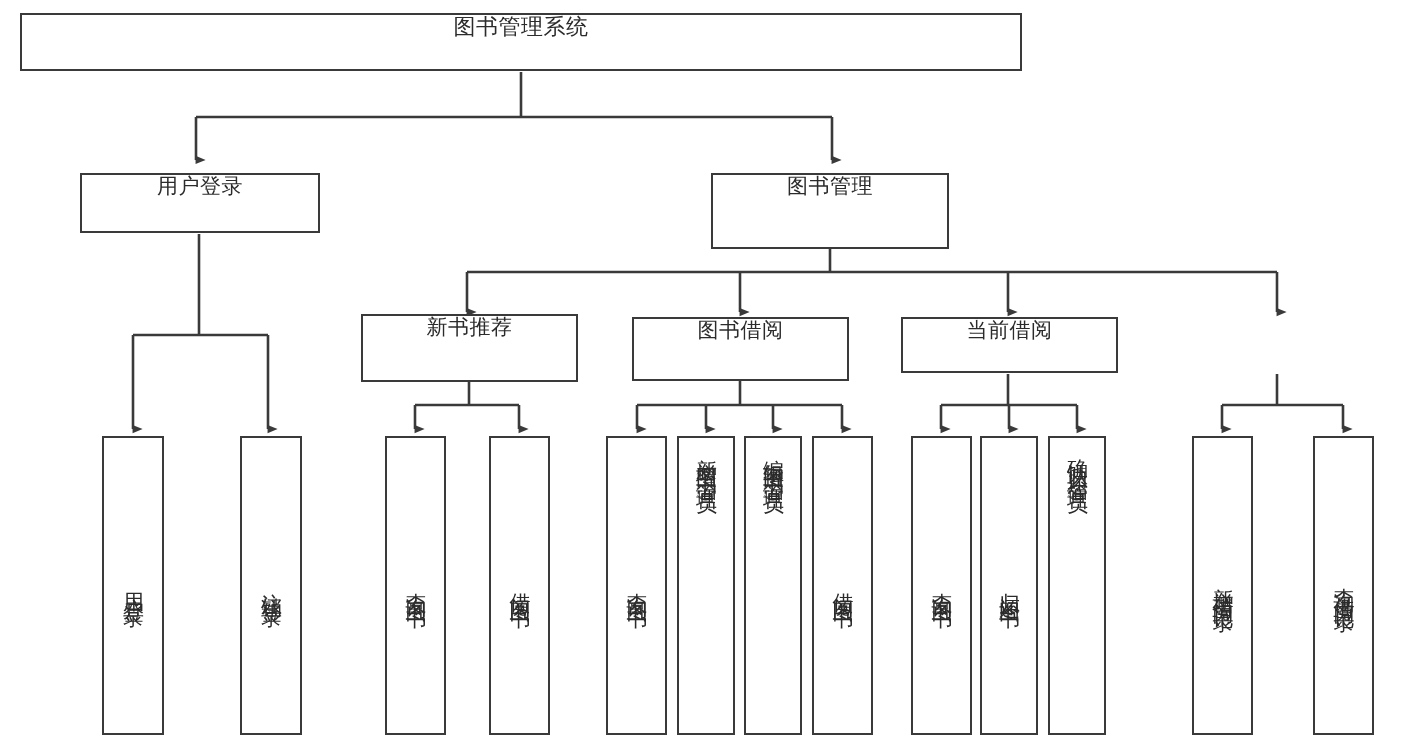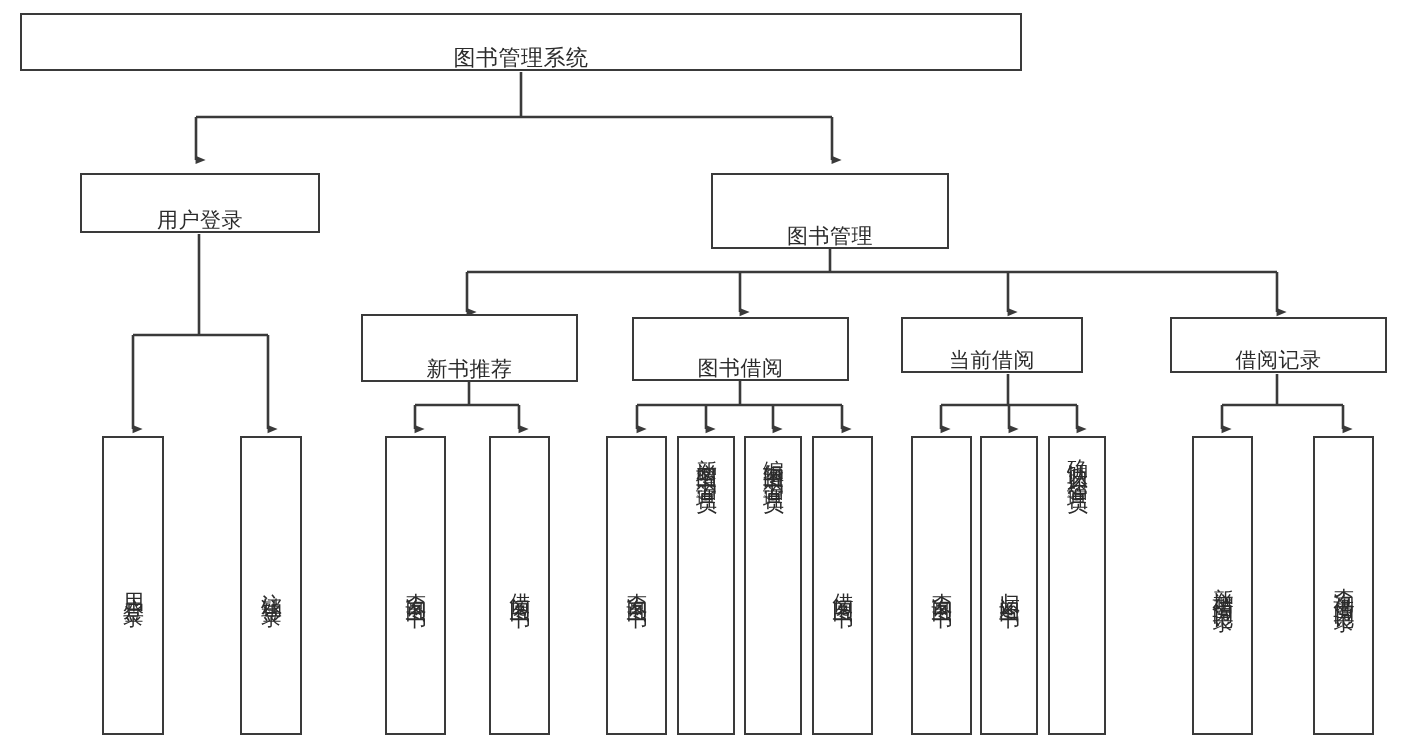--- a/index.html
+++ b/index.html
@@ -24,21 +24,21 @@
     width: 1405px;
     height: 747px;
     pointer-events: none;
   }
   .node {
     position: absolute;
     box-sizing: border-box;
     border: 2px solid #3a3a3a;
     background: #ffffff;
     display: flex;
-    align-items: flex-end;
+    align-items: flex-start;
     justify-content: center;
     color: #2b2b2b;
   }
   .node-label {
     display: block;
     text-align: center;
     line-height: 1.05;
     white-space: nowrap;
   }
   
@@ -145,27 +145,24 @@
   </div>
 
   <div class="node horiz" style="left:361px; top:314px; width:217px; height:68px;">
     <span class="node-label">新书推荐</span>
   </div>
 
   <div class="node horiz" style="left:632px; top:317px; width:217px; height:64px;">
     <span class="node-label">图书借阅</span>
   </div>
 
-  <div class="node horiz" style="left:901px; top:317px; width:182px; height:56px;">
+  <div class="node horiz" style="left:901px; top:317px; width:217px; height:56px;">
     <span class="node-label">当前借阅</span>
   </div>
 
-  <div class="node horiz" style="left:1170px; top:317px; width:217px; height:56px;">
-    <span class="node-label">借阅记录</span>
-  </div>
 
   <div class="node vert center" style="left:102px; top:436px; width:62px; height:299px;">
     <span class="node-label">用户登录</span>
   </div>
 
   <div class="node vert center" style="left:240px; top:436px; width:62px; height:299px;">
     <span class="node-label">注销登录</span>
   </div>
 
   <div class="node vert center" style="left:385px; top:436px; width:61px; height:299px;">

